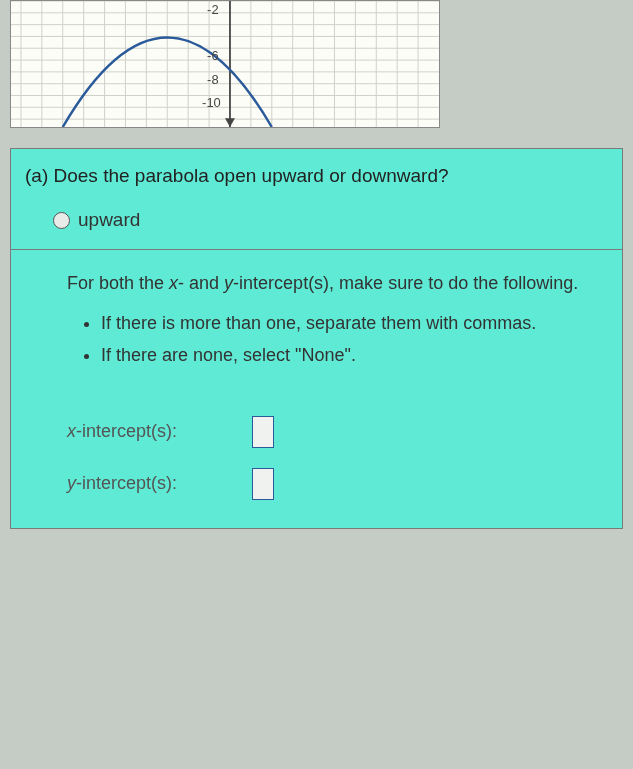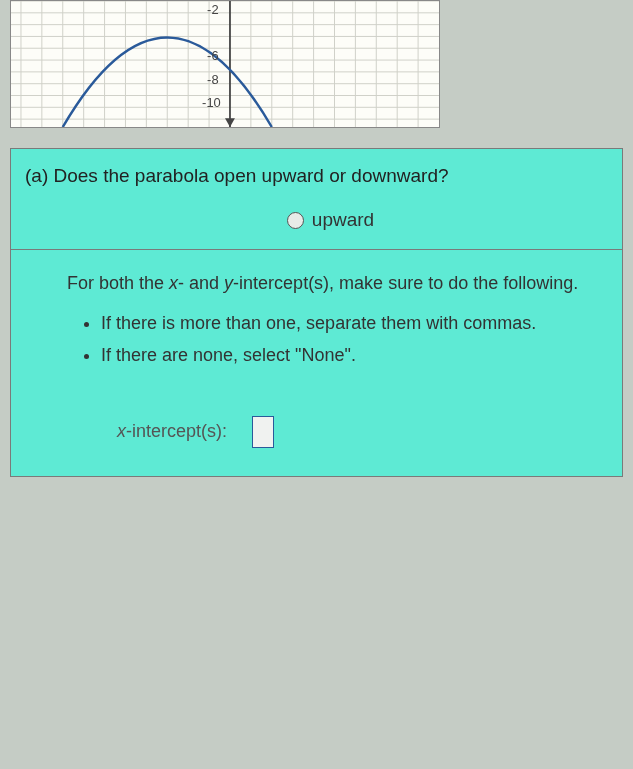--- a/index.html
+++ b/index.html
@@ -41,21 +41,20 @@
       font-size: 19px;
       margin-bottom: 22px;
       color: #222;
     }
     .radio-row {
       display: flex;
       gap: 80px;
       padding-left: 28px;
       align-items: center;
       margin-top: 6px;
-      justify-content: center;
     }
     .radio-option {
       display: flex;
       align-items: center;
       gap: 8px;
       font-size: 19px;
       cursor: pointer;
     }
     .radio-circle {
       width: 17px; height: 17px;
@@ -80,21 +79,20 @@
       margin-bottom: 20px;
     }
     .instruction li {
       margin-bottom: 4px;
     }
     .answer-row {
       display: flex;
       align-items: center;
       padding: 10px 0 10px 42px;
       gap: 25px;
-      text-align: right;
     }
     .answer-label {
       color: #555;
       font-size: 18px;
       width: 160px;
     }
     .answer-box {
       width: 22px;
       height: 32px;
       border: 1px solid #2a5a9a;
@@ -169,15 +167,19 @@
       </p>
       <ul>
         <li>If there is more than one, separate them with commas.</li>
         <li>If there are none, select "None".</li>
       </ul>
     </div>
     <div class="answer-row">
       <span class="answer-label"><span class="italic-var">x</span><span>-intercept(s):</span></span>
       <span class="answer-box"></span>
     </div>
+    <div class="answer-row">
+      <span class="answer-label"><span class="italic-var">y</span><span>-intercept(s):</span></span>
+      <span class="answer-box"></span>
+    </div>
   </div>
 
 </div>
 
 </body></html>

